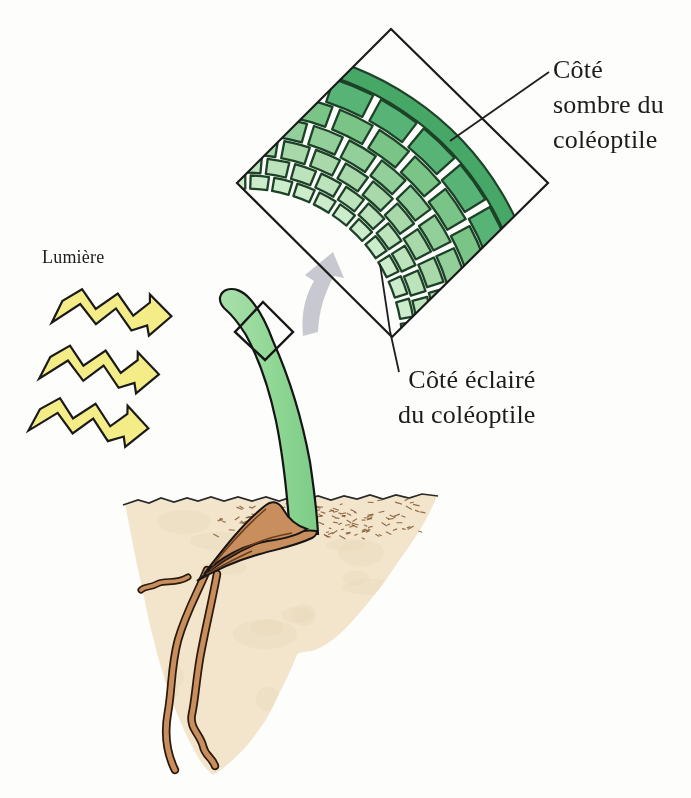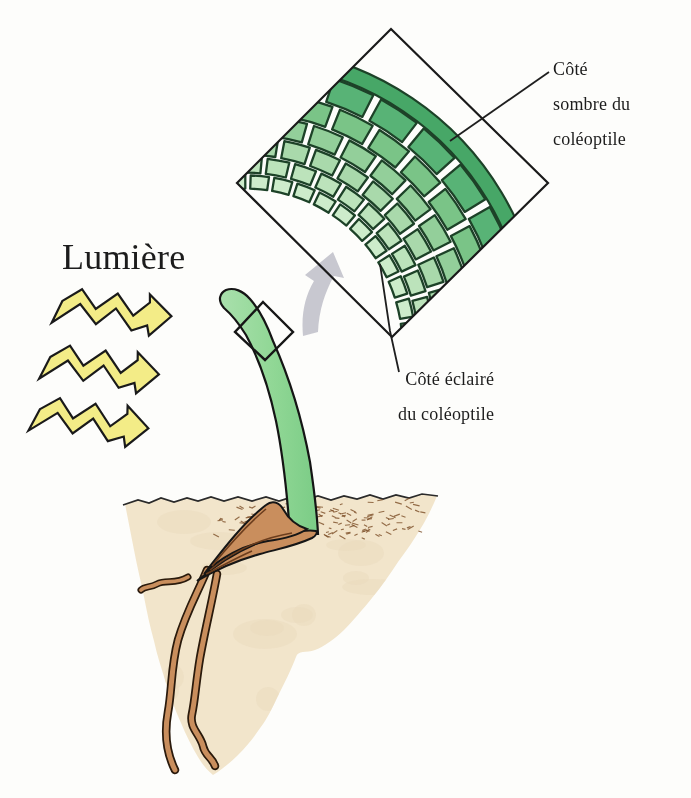--- a/index.html
+++ b/index.html
@@ -2,24 +2,24 @@
 <html><head>
 <meta charset="utf-8">
 <style>
   html,body{margin:0;padding:0;background:#ffffff;}
   .stage{
     position:relative;width:691px;height:798px;background:#fdfdfb;overflow:hidden;
     font-family:"Liberation Serif","DejaVu Serif",serif;
   }
   .stage svg{position:absolute;left:0;top:0;}
   .fig-label{
-    position:absolute;color:#1c1c1c;font-size:18px;line-height:35px;
+    position:absolute;color:#1c1c1c;font-size:26px;line-height:35px;
     white-space:pre-line;letter-spacing:.2px;
   }
-  .label-light{left:62px;top:240px;font-size:36px;}
+  .label-light{left:42px;top:240px;font-size:18px;}
   .label-dark-side{left:553px;top:52px;}
   .label-lit-side{left:398px;top:362px;text-align:right;}
 </style>
 </head>
 <body>
 
 <div class="stage">
 
 <svg width="691" height="798" viewBox="0 0 691 798">
   <defs>

